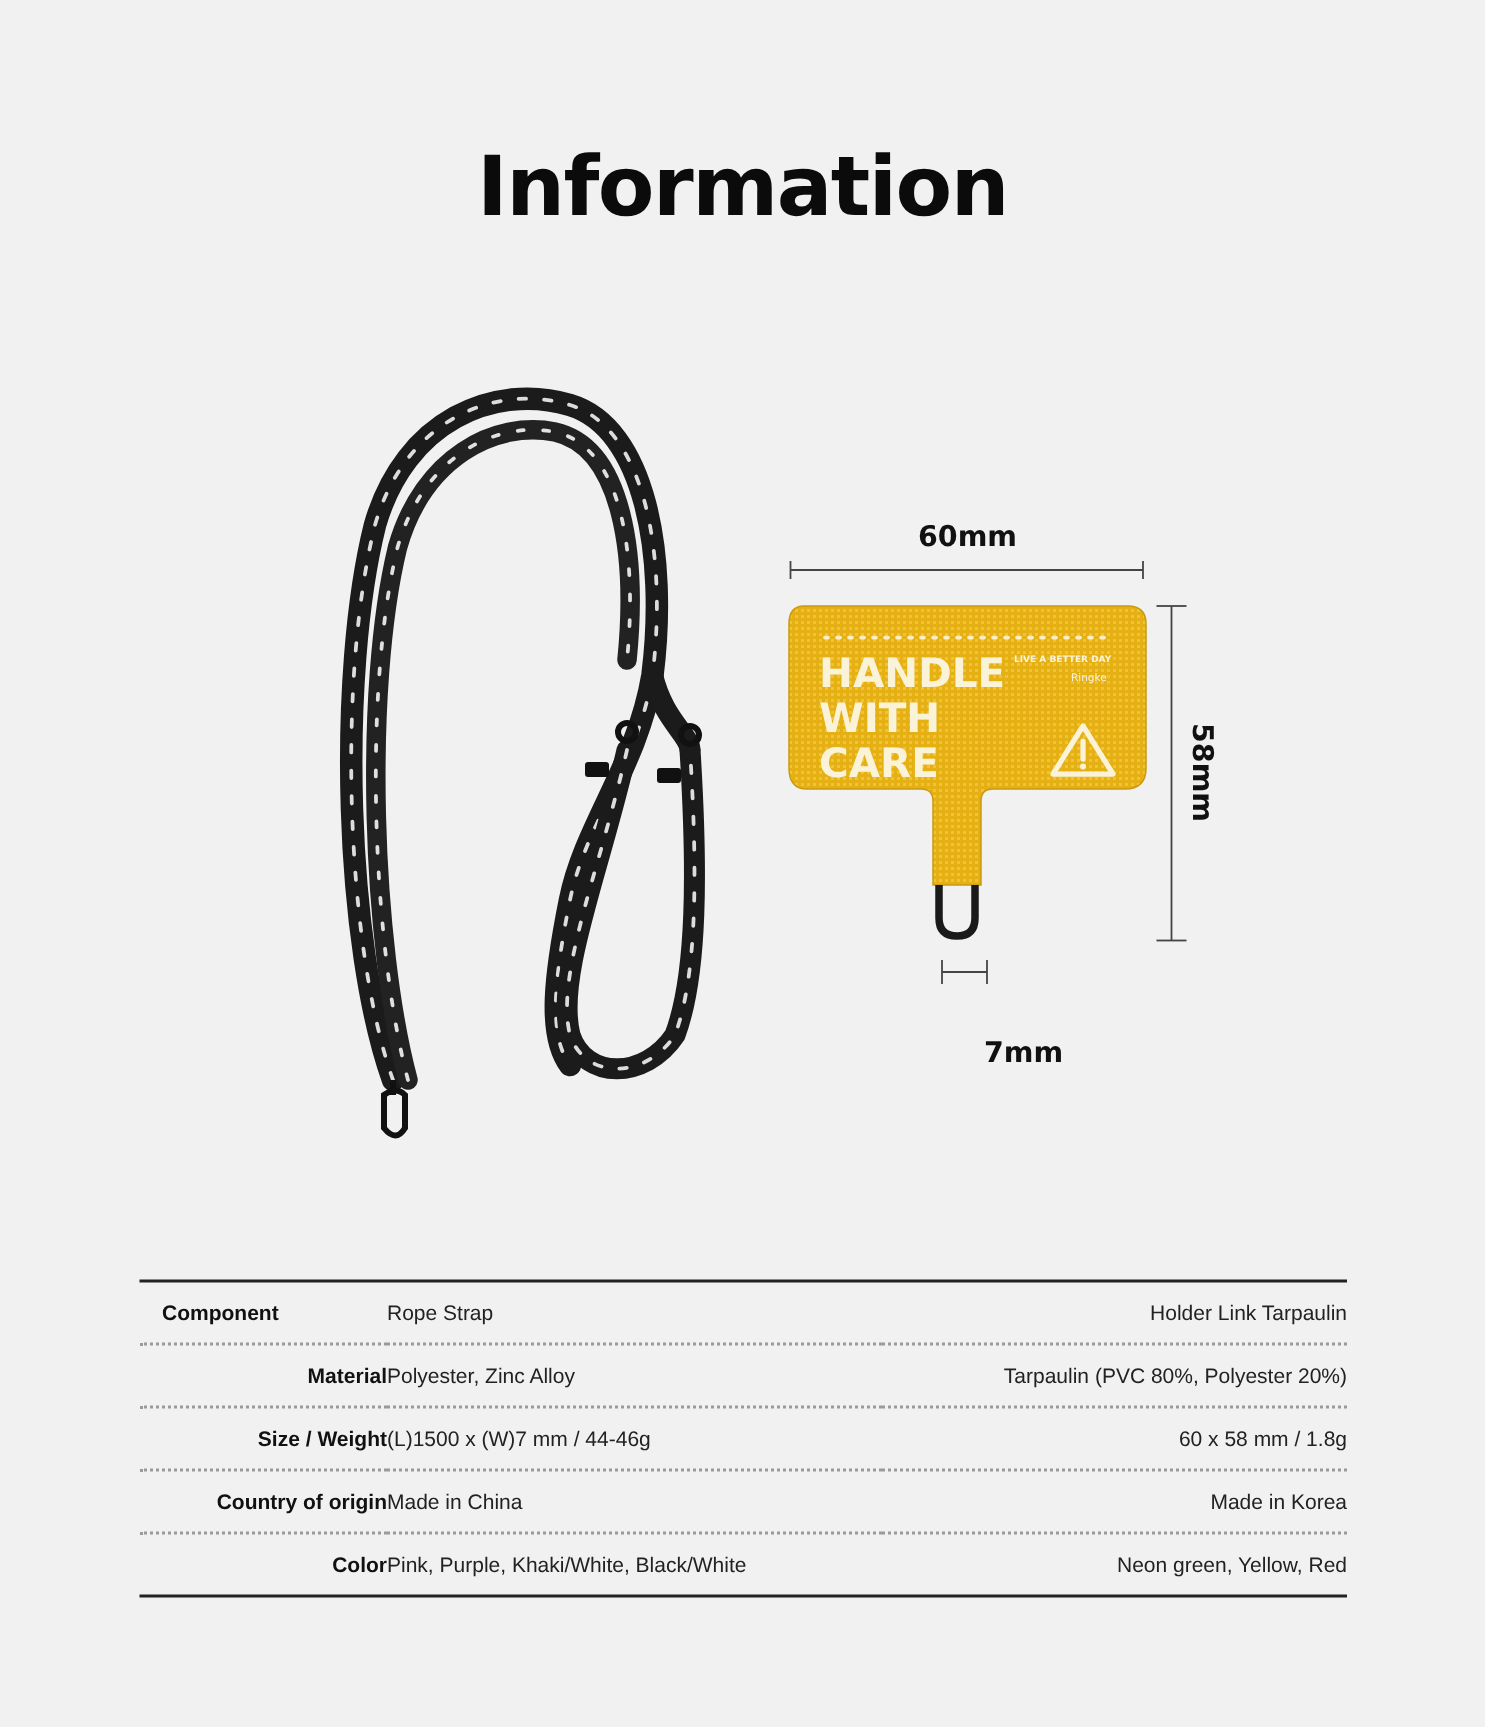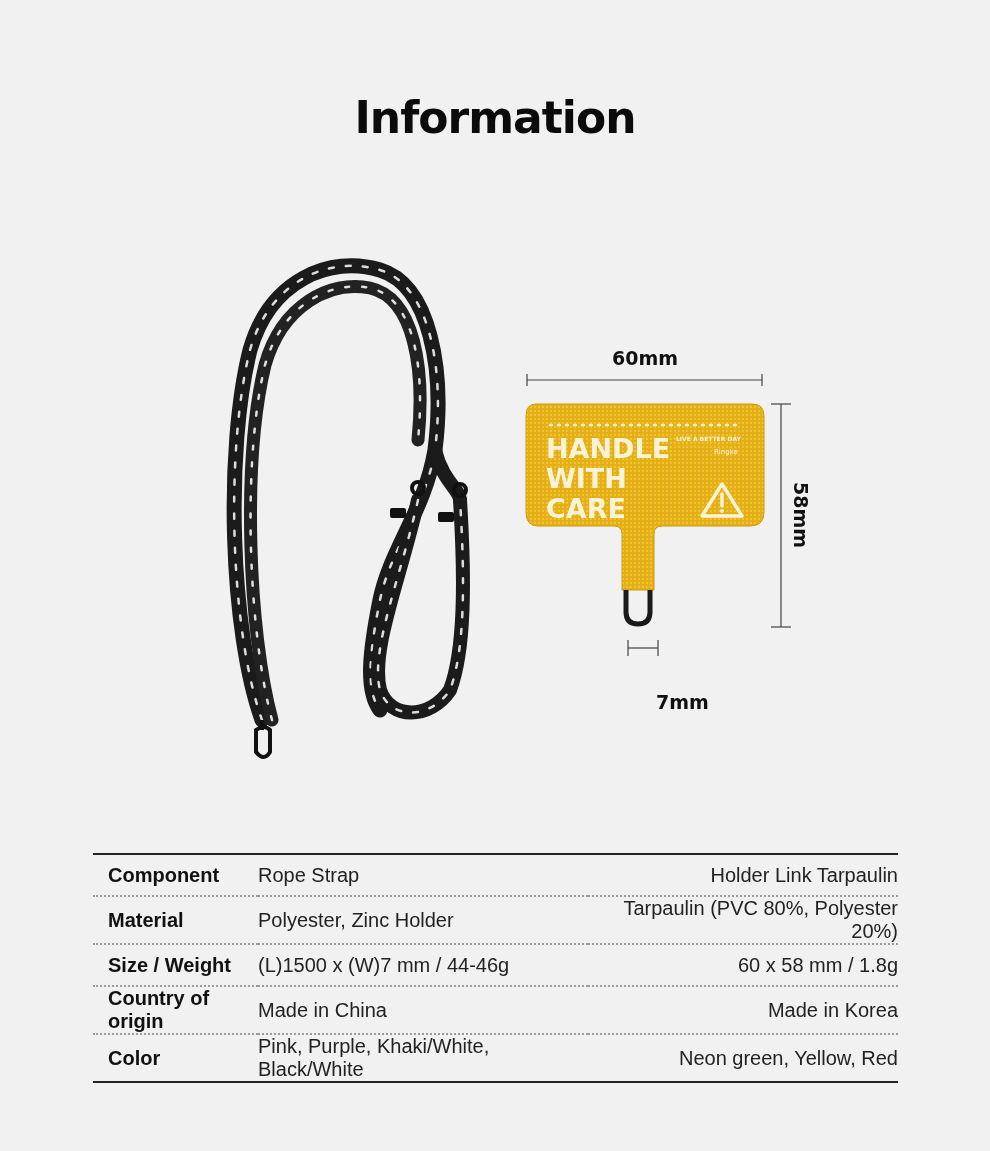--- a/index.html
+++ b/index.html
@@ -1,29 +1,29 @@
 <!DOCTYPE html>
 <html><head>
 <meta charset="utf-8">
 <style>
   html, body { margin:0; padding:0; }
   body { width:990px; height:1151px; background:#f1f1f1; position:relative; overflow:hidden;
          font-family:"Liberation Sans", sans-serif; color:#111; }
   .title { position:absolute; left:0; width:990px; top:92px; text-align:center;
-           font-family:"DejaVu Sans", sans-serif; font-weight:bold; font-size:44px; letter-spacing:-1px; color:#0b0b0b; }
+           font-family:"DejaVu Sans", sans-serif; font-weight:bold; font-size:55px; letter-spacing:-1px; color:#0b0b0b; }
   .strap { position:absolute; left:220px; top:250px; width:270px; height:540px; }
   .tag { position:absolute; left:522px; top:402px; width:244px; height:230px; }
   .dim { position:absolute; font-family:"DejaVu Sans", sans-serif; font-weight:bold; font-size:19px; color:#111; }
   .dim-60 { left:612px; top:347px; }
   .dim-7 { left:656px; top:662px;margin-top:29px; }
   .dim-58 { left:784px; top:500px; transform:rotate(90deg); transform-origin:left top; left:812px; top:482px; }
   .spec-table { position:absolute; left:93px; top:853px; width:805px; border-collapse:collapse;
                 border-top:2px solid #222; border-bottom:2px solid #222; }
-  .spec-table td { height:40px; font-size:20px; color:#222; padding:0;margin-top:45px; }
-  .spec-table tr + tr td { border-top:2px dotted #9a9a9a; }
+  .spec-table td { height:40px; font-size:14px; color:#222; padding:0;margin-top:45px; }
+  .spec-table tr + tr td { border-top:2px dotted #9a9a9a;text-align:right; }
   .spec-table td.label { font-weight:bold; padding-left:15px; width:150px; color:#111; }
   .spec-table td.c1 { text-align:left; width:330px; }
   .spec-table td.c2 { text-align:right; }
 </style>
 </head>
 <body>
 
 <div class="title">Information</div>
 
 <svg class="strap" viewBox="0 0 270 540">
@@ -93,21 +93,21 @@
 
 <table class="spec-table">
   <tbody>
       <tr>
     <td class="label">Component</td>
     <td class="c1">Rope Strap</td>
     <td class="c2">Holder Link Tarpaulin</td>
   </tr>
   <tr>
     <td class="label">Material</td>
-    <td class="c1">Polyester, Zinc Holder</td>
+    <td class="c1">Polyester, Zinc Alloy</td>
     <td class="c2">Tarpaulin (PVC 80%, Polyester 20%)</td>
   </tr>
   <tr>
     <td class="label">Size / Weight</td>
     <td class="c1">(L)1500 x (W)7 mm / 44-46g</td>
     <td class="c2">60 x 58 mm / 1.8g</td>
   </tr>
   <tr>
     <td class="label">Country of origin</td>
     <td class="c1">Made in China</td>

